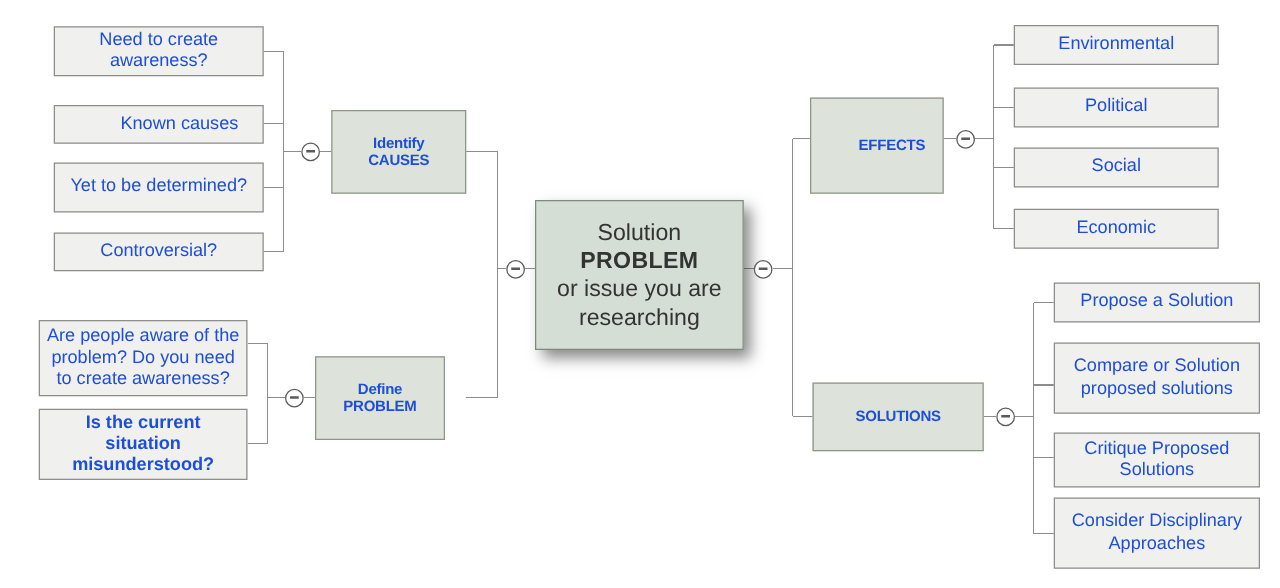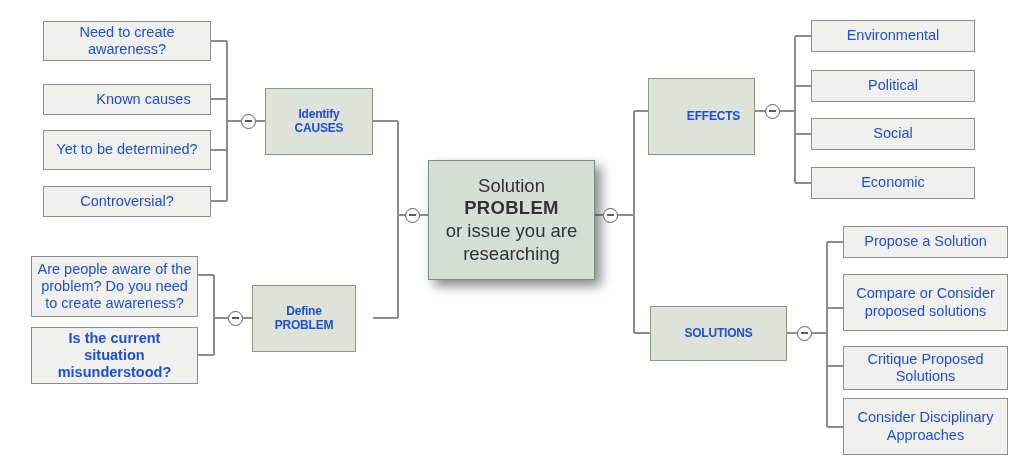--- a/index.html
+++ b/index.html
@@ -224,21 +224,21 @@
       <span class="l1">SOLUTIONS</span>
     </div>
   </div>
 
   <div class="toggle" style="left:797px; top:325.5px;"></div>
 
   <div class="node leaf" style="left:843px; top:226px; width:165px; height:32px;">
     <span>Propose a Solution</span>
   </div>
   <div class="node leaf" style="left:843px; top:274px; width:165px; height:57px;">
-    <span>Compare or Consider proposed solutions</span>
+    <span>Compare or Solution proposed solutions</span>
   </div>
   <div class="node leaf" style="left:843px; top:346px; width:165px; height:44px;">
     <span>Critique Proposed Solutions</span>
   </div>
   <div class="node leaf" style="left:843px; top:398px; width:165px; height:57px;">
     <span>Consider Disciplinary Approaches</span>
   </div>
 
 </div>
 

